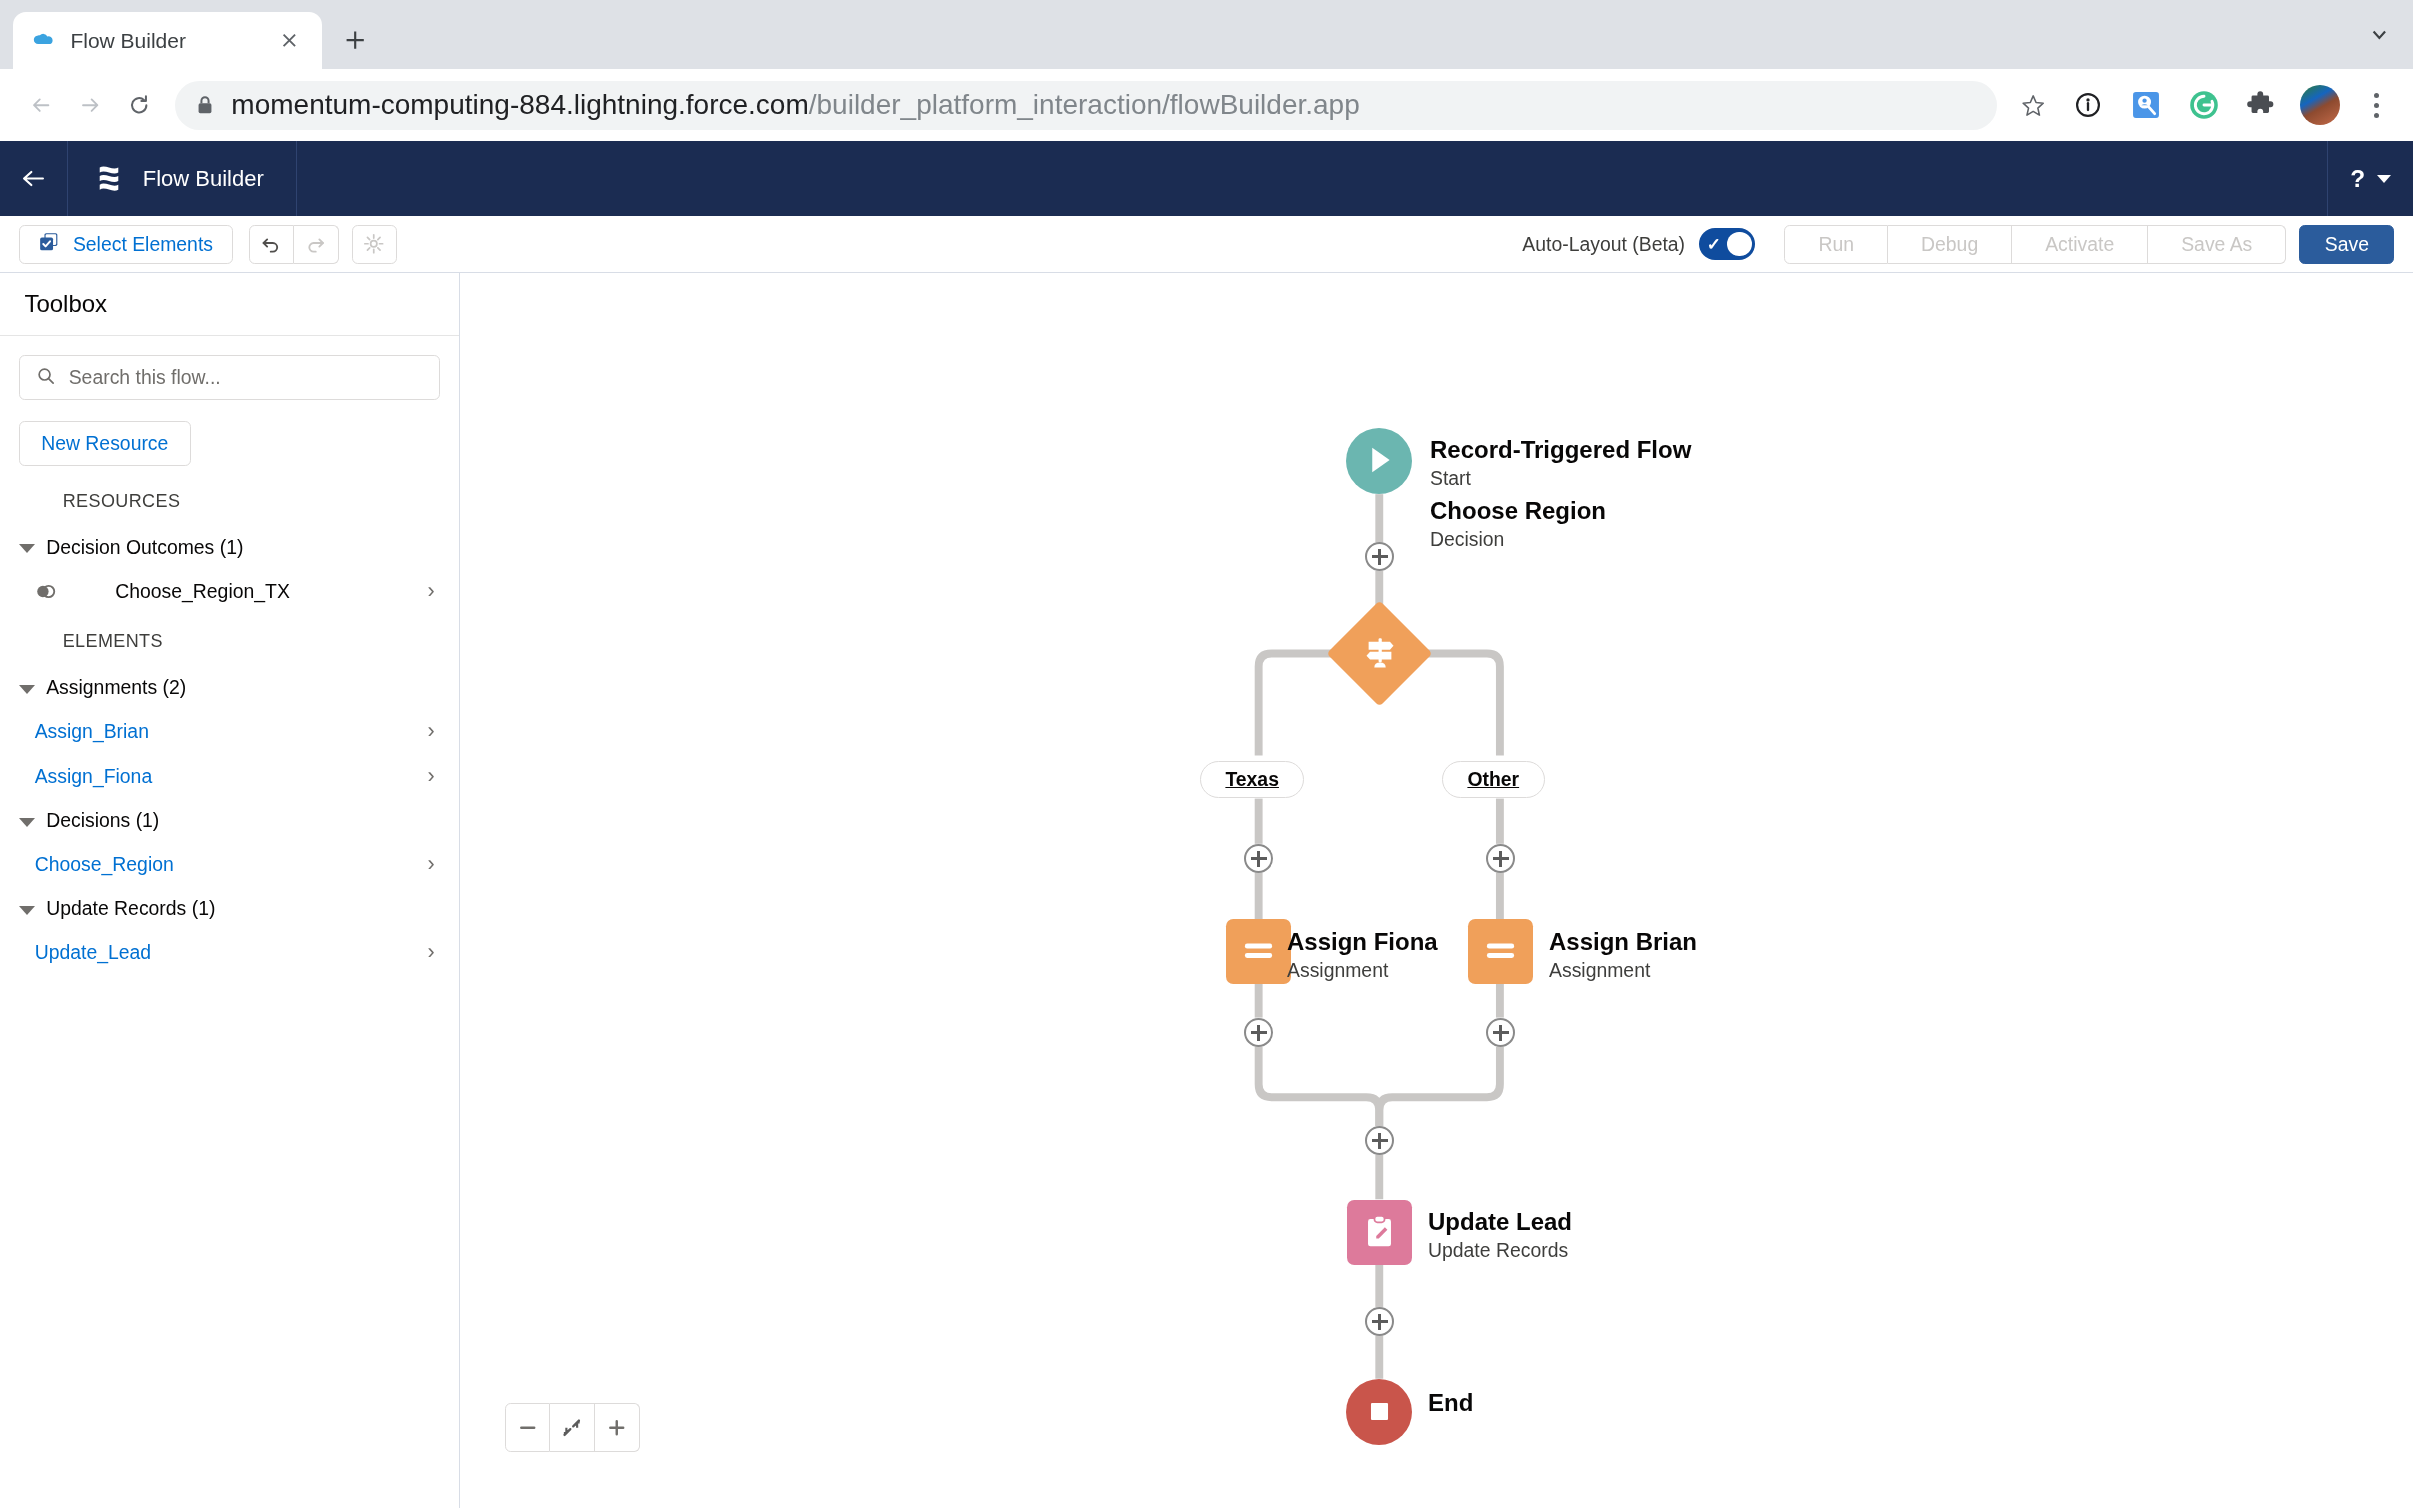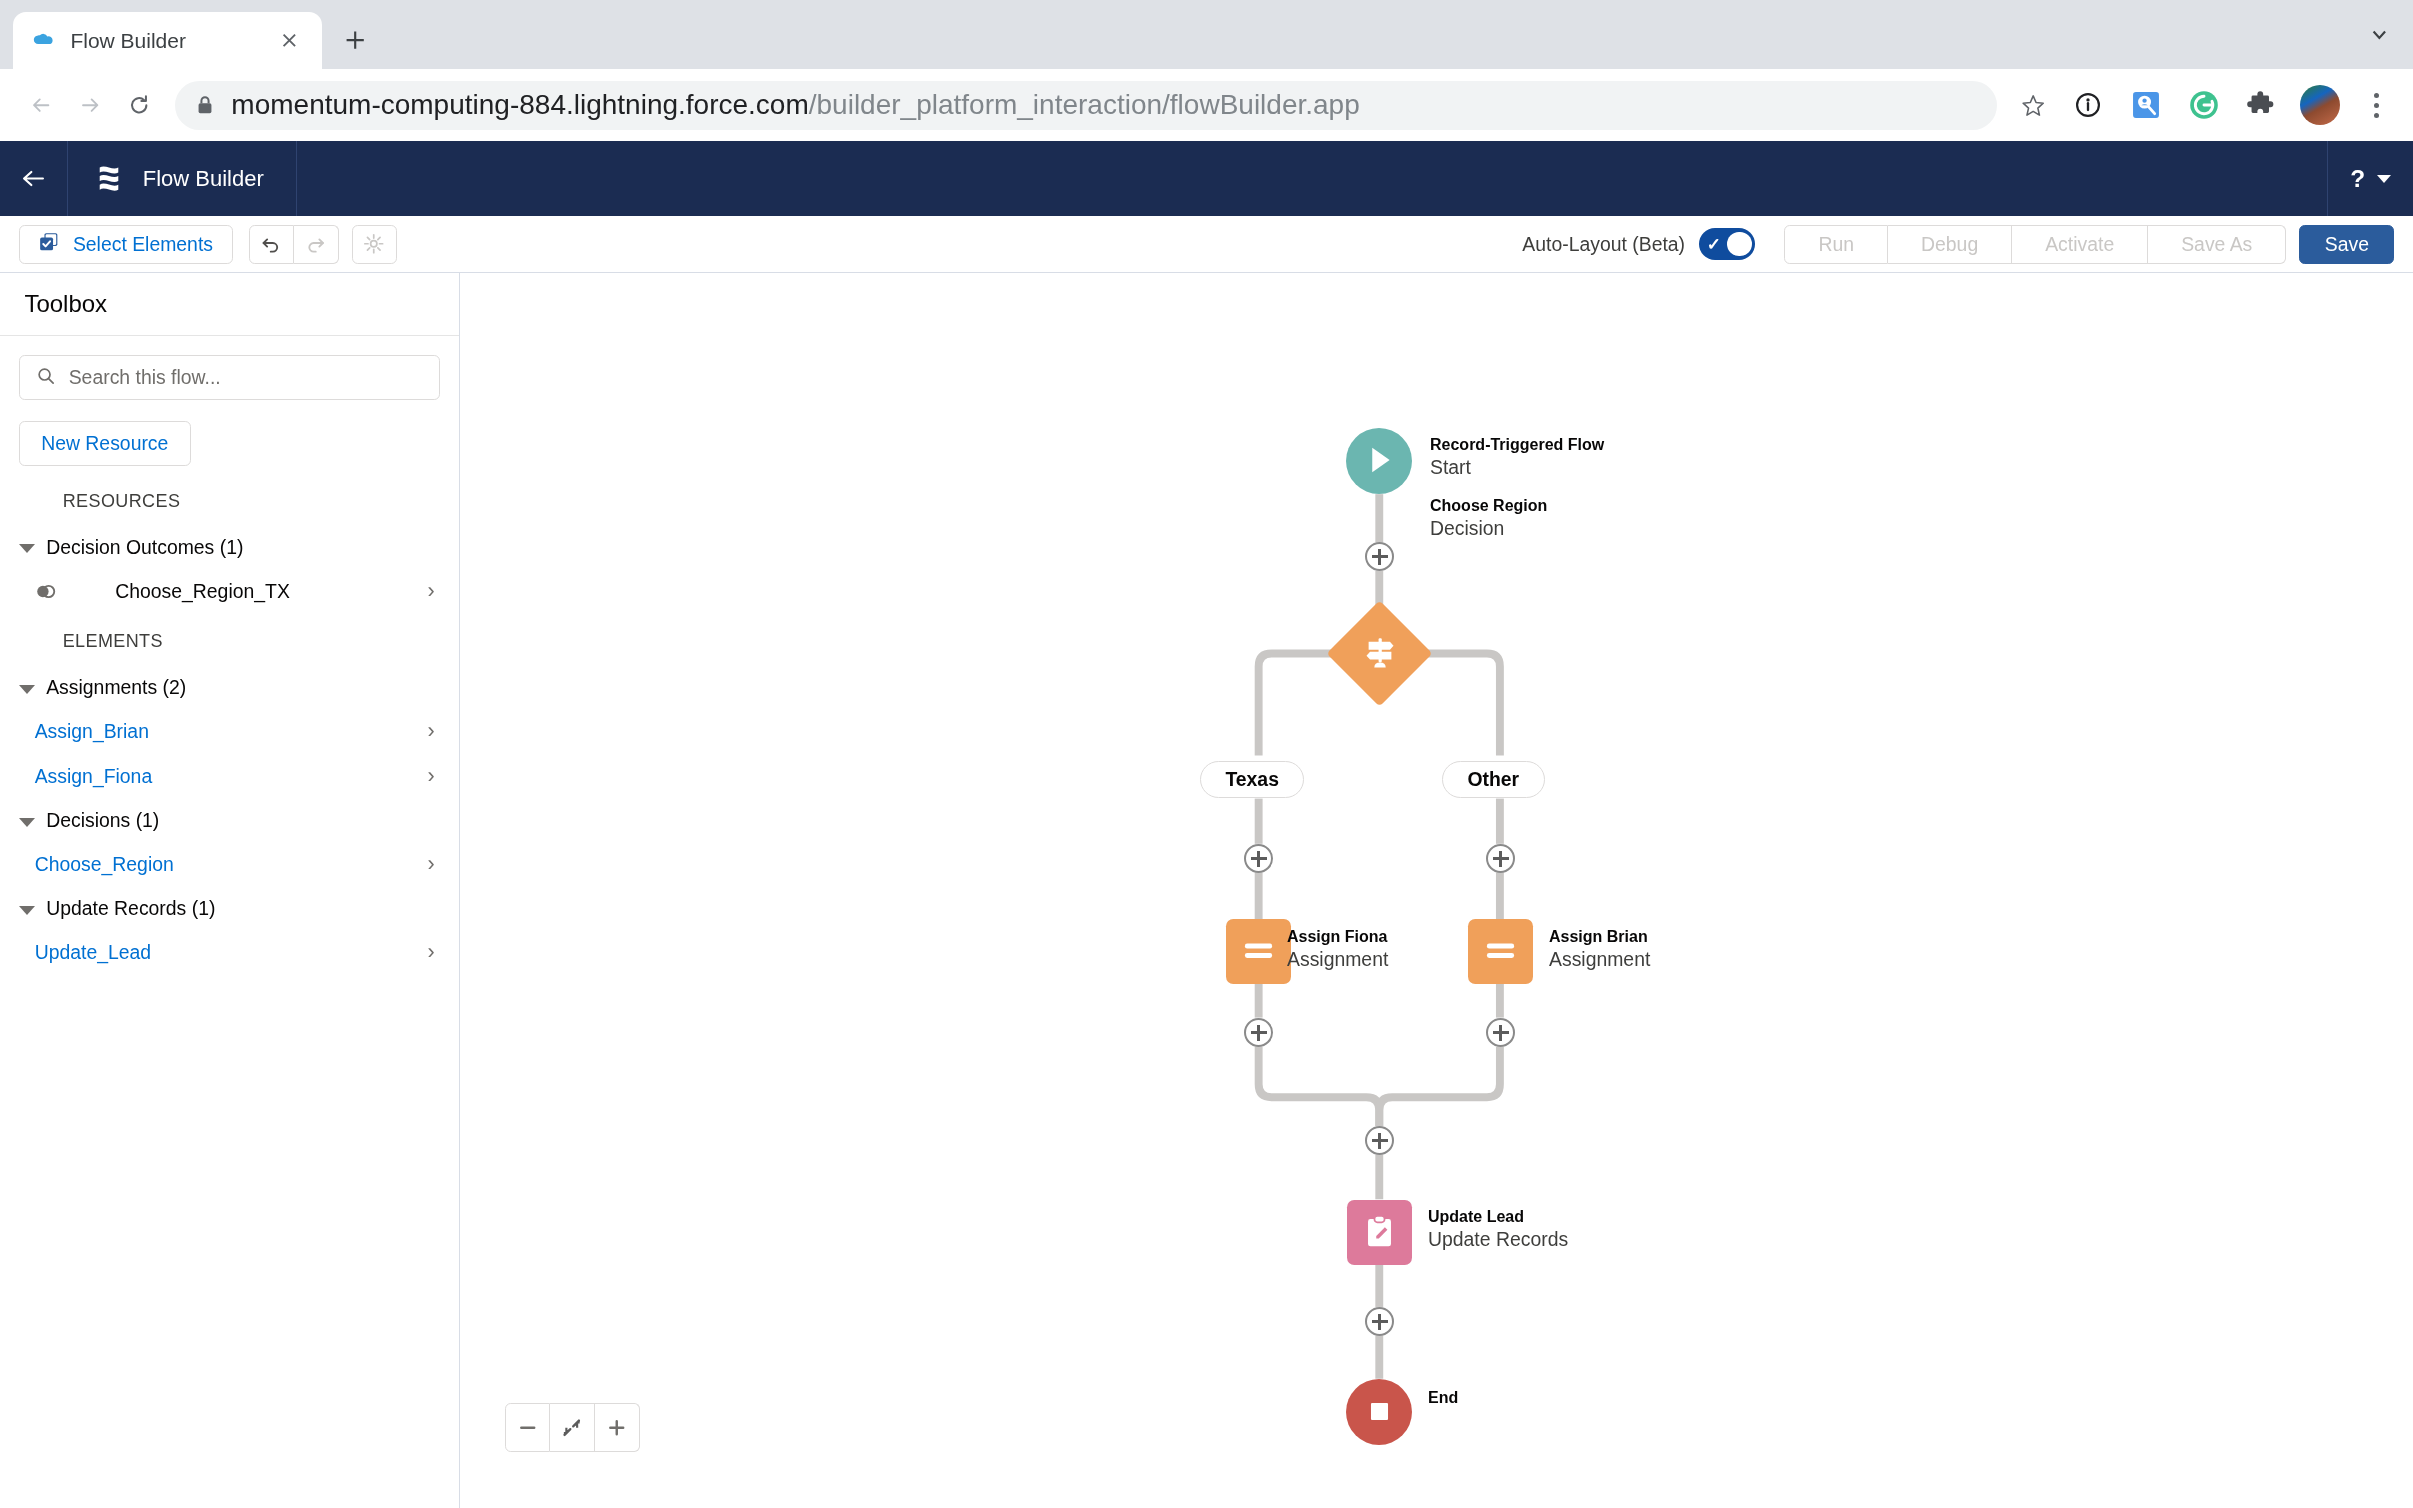--- a/index.html
+++ b/index.html
@@ -312,21 +312,21 @@
     overflow: hidden;
   }
   .flow-svg { position: absolute; left: 0; top: 0; }
 
   .node { position: absolute; }
   .node-label {
     position: absolute;
     white-space: nowrap;
     line-height: 1.28;
   }
-  .node-label .nl-title { font-size: 16px; font-weight: bold; color: #080707; display:block; }
+  .node-label .nl-title { font-size: 24px; font-weight: bold; color: #080707; display:block; }
   .node-label .nl-sub { font-size: 19.4px; color: #3e3e3c; display:block; }
 
   .circle-node {
     border-radius: 50%;
     display: flex; align-items: center; justify-content: center;
   }
   .square-node {
     border-radius: 7.2px;
     display: flex; align-items: center; justify-content: center;
   }
@@ -356,21 +356,21 @@
   .plus-node::after  { width: 2.9px; height: 16px; }
 
   .branch-pill {
     position: absolute;
     height: 37px;
     background: #ffffff;
     border: 1.4px solid #dddbda;
     border-radius: 18.7px;
     display: flex; align-items: center; justify-content: center;
     padding: 0 24.4px;
-    font-size: 19.4px; font-weight: bold; color: #080707;
+    font-size: 19.4px; font-weight: bold; color: #080707; text-decoration: underline;
   }
 
   .zoom-ctl {
     position: absolute;
     left: 45px; bottom: 56px;
     height: 49px;
     display: flex;
     background: #fff;
   }
   .zoom-ctl .zbtn {

